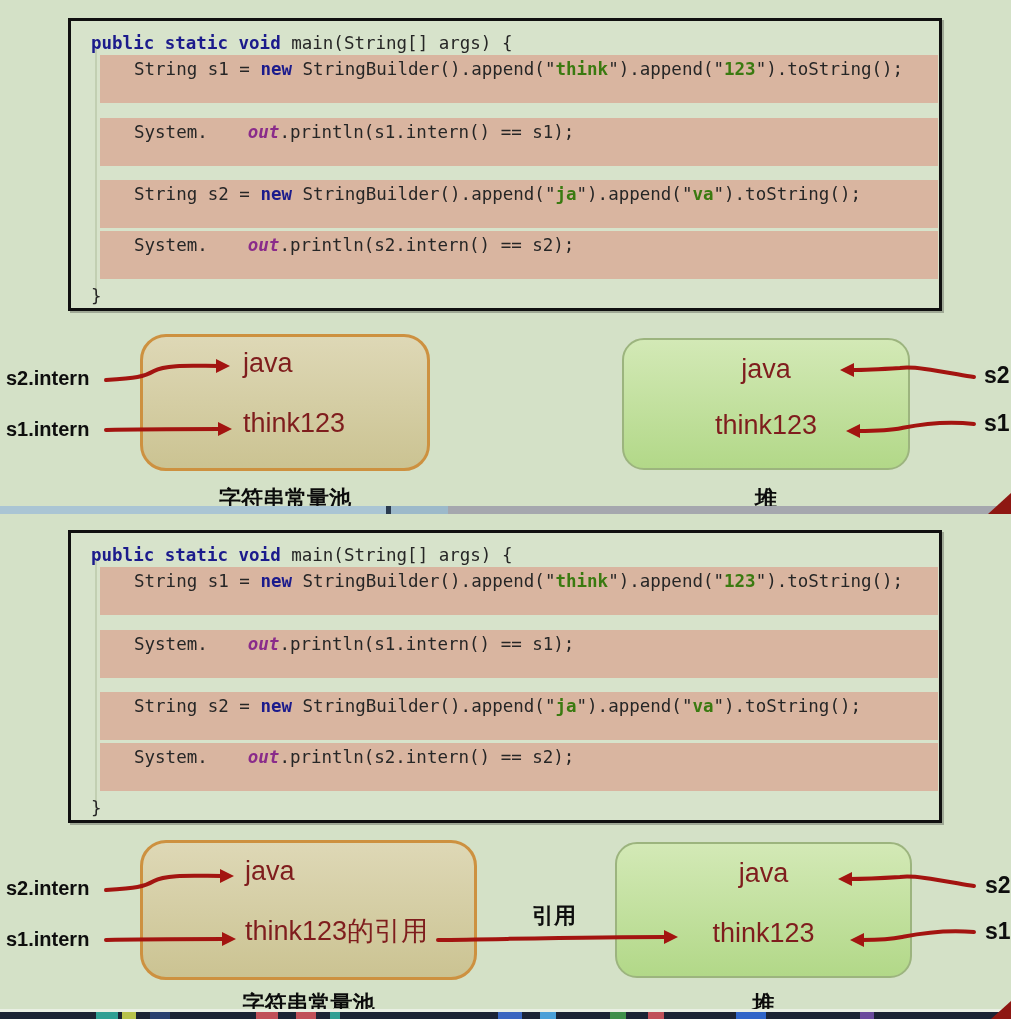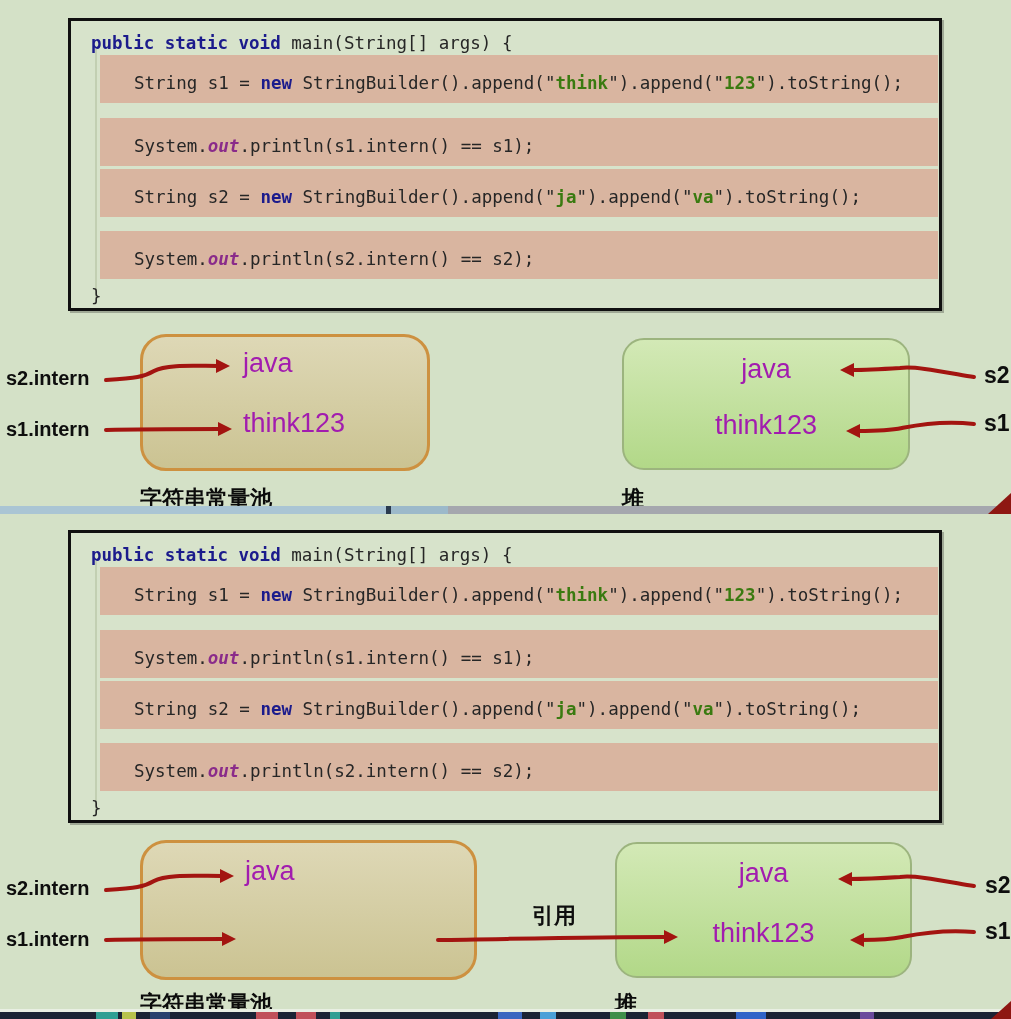--- a/index.html
+++ b/index.html
@@ -20,51 +20,51 @@
   .cb2{top:530px;}
   .codebox::before{ 
     content:"";position:absolute;left:24px;top:28px;bottom:10px;width:2px;
     background:#c2cfb2;
   }
   .cline{position:absolute;white-space:pre;
     font-family:"DejaVu Sans Mono","Liberation Mono",monospace;
     font-size:17.5px;line-height:22px;color:var(--code_text,#262626);}
   .cplain{left:20px;}
   .chl{left:29px;width:838px;height:48px;background:var(--highlight,#d9b5a0);
-    padding:17px 0 0 34px;box-sizing:border-box;overflow:visible;}
-  .l0{top:11px}.l1{top:34px}.l2{top:97px}.l3{top:148px}.l4{top:210px}.l5{top:264px}
+    padding:3px 0 0 34px;box-sizing:border-box;overflow:visible;}
+  .l0{top:11px}.l1{top:34px}.l2{top:97px}.l3{top:159px}.l4{top:210px}.l5{top:264px}
   .tk-kw{color:var(--keyword,#1b1b8c);font-weight:bold;}
   .tk-str{color:var(--string_literal,#3a7a10);font-weight:bold;}
-  .tk-fld{color:var(--field_italic,#8a2b8a);font-weight:bold;font-style:italic;}
+  .tk-fld{color:var(--field_italic,#8a2b8a);font-weight:bold;font-style:italic;margin-left:40px;}
   .tk-pl{color:var(--code_text,#262626);}
   
   .poolbox{
     position:absolute;border:3px solid var(--pool_border,#cd9140);border-radius:26px;
     background:linear-gradient(var(--pool_fill_top,#ded8b6),var(--pool_fill_bottom,#cbc392));
     box-sizing:border-box;
   }
   .pb1{left:140px;top:334px;width:290px;height:137px;}
   .pb2{left:140px;top:840px;width:337px;height:140px;}
   .heapbox{
     position:absolute;border:2px solid var(--heap_border,#9cb47e);border-radius:22px;
     background:linear-gradient(var(--heap_fill_top,#d3e9b6),var(--heap_fill_bottom,#b2d888));
     box-sizing:border-box;
   }
   .hb1{left:622px;top:338px;width:288px;height:132px;}
   .hb2{left:615px;top:842px;width:297px;height:136px;}
-  .item{position:absolute;font-size:27px;color:#a21caf;line-height:28px;}
+  .item{position:absolute;font-size:27px;color:#7f1d1d;line-height:28px;}
   .pool1-java{left:243px;top:349px;}
   .pool1-think{left:243px;top:409px;}
   .heap1-java{left:622px;width:288px;text-align:center;top:355px;}
   .heap1-think{left:622px;width:288px;text-align:center;top:411px;}
   .pool2-java{left:245px;top:857px;}
   .pool2-think{left:245px;top:917px;}
   .heap2-java{left:615px;width:297px;text-align:center;top:859px;}
   .heap2-think{left:615px;width:297px;text-align:center;top:919px;}
-  .caption{position:absolute;font-weight:bold;font-size:22px;color:#0b0b0b;text-align:left;}
+  .caption{position:absolute;font-weight:bold;font-size:22px;color:#0b0b0b;text-align:center;}
   .cap-pool1{left:140px;top:484px;width:290px;}
   .cap-heap1{left:622px;top:484px;width:288px;}
   .cap-pool2{left:140px;top:989px;width:337px;}
   .cap-heap2{left:615px;top:989px;width:297px;}
   .sidelabel{position:absolute;font-weight:bold;font-size:20px;color:var(--label_text,#0e0e0e);}
   .sl1-s2{left:6px;top:367px;}
   .sl1-s1{left:6px;top:418px;}
   .sl2-s2{left:6px;top:877px;}
   .sl2-s1{left:6px;top:928px;}
   .ref2{left:496px;top:901px;width:80px;text-align:right;font-size:22px;}
@@ -135,20 +135,21 @@
       <div class="cline l0 cplain"><span class="tk-kw">public</span><span class="tk-pl"> </span><span class="tk-kw">static</span><span class="tk-pl"> </span><span class="tk-kw">void</span><span class="tk-pl"> main(String[] args) {</span></div>
       <div class="cline l1 chl"><span class="tk-pl">String s1 = </span><span class="tk-kw">new</span><span class="tk-pl"> StringBuilder().append("</span><span class="tk-str">think</span><span class="tk-pl">").append("</span><span class="tk-str">123</span><span class="tk-pl">").toString();</span></div>
       <div class="cline l2 chl"><span class="tk-pl">System.</span><span class="tk-fld">out</span><span class="tk-pl">.println(s1.intern() == s1);</span></div>
       <div class="cline l3 chl"><span class="tk-pl">String s2 = </span><span class="tk-kw">new</span><span class="tk-pl"> StringBuilder().append("</span><span class="tk-str">ja</span><span class="tk-pl">").append("</span><span class="tk-str">va</span><span class="tk-pl">").toString();</span></div>
       <div class="cline l4 chl"><span class="tk-pl">System.</span><span class="tk-fld">out</span><span class="tk-pl">.println(s2.intern() == s2);</span></div>
       <div class="cline l5 cplain"><span class="tk-pl">}</span></div>
     </div>
 
   <div class="poolbox pb2"></div>
   <div class="item pool2-java">java</div>
+  <div class="item pool2-think">think123的引用</div>
   <div class="caption cap-pool2">字符串常量池</div>
 
   <div class="heapbox hb2"></div>
   <div class="item heap2-java">java</div>
   <div class="item heap2-think">think123</div>
   <div class="caption cap-heap2">堆</div>
 
   <div class="sidelabel sl2-s2">s2.intern</div>
   <div class="sidelabel sl2-s1">s1.intern</div>
   <div class="sidelabel ref2">引用</div>

